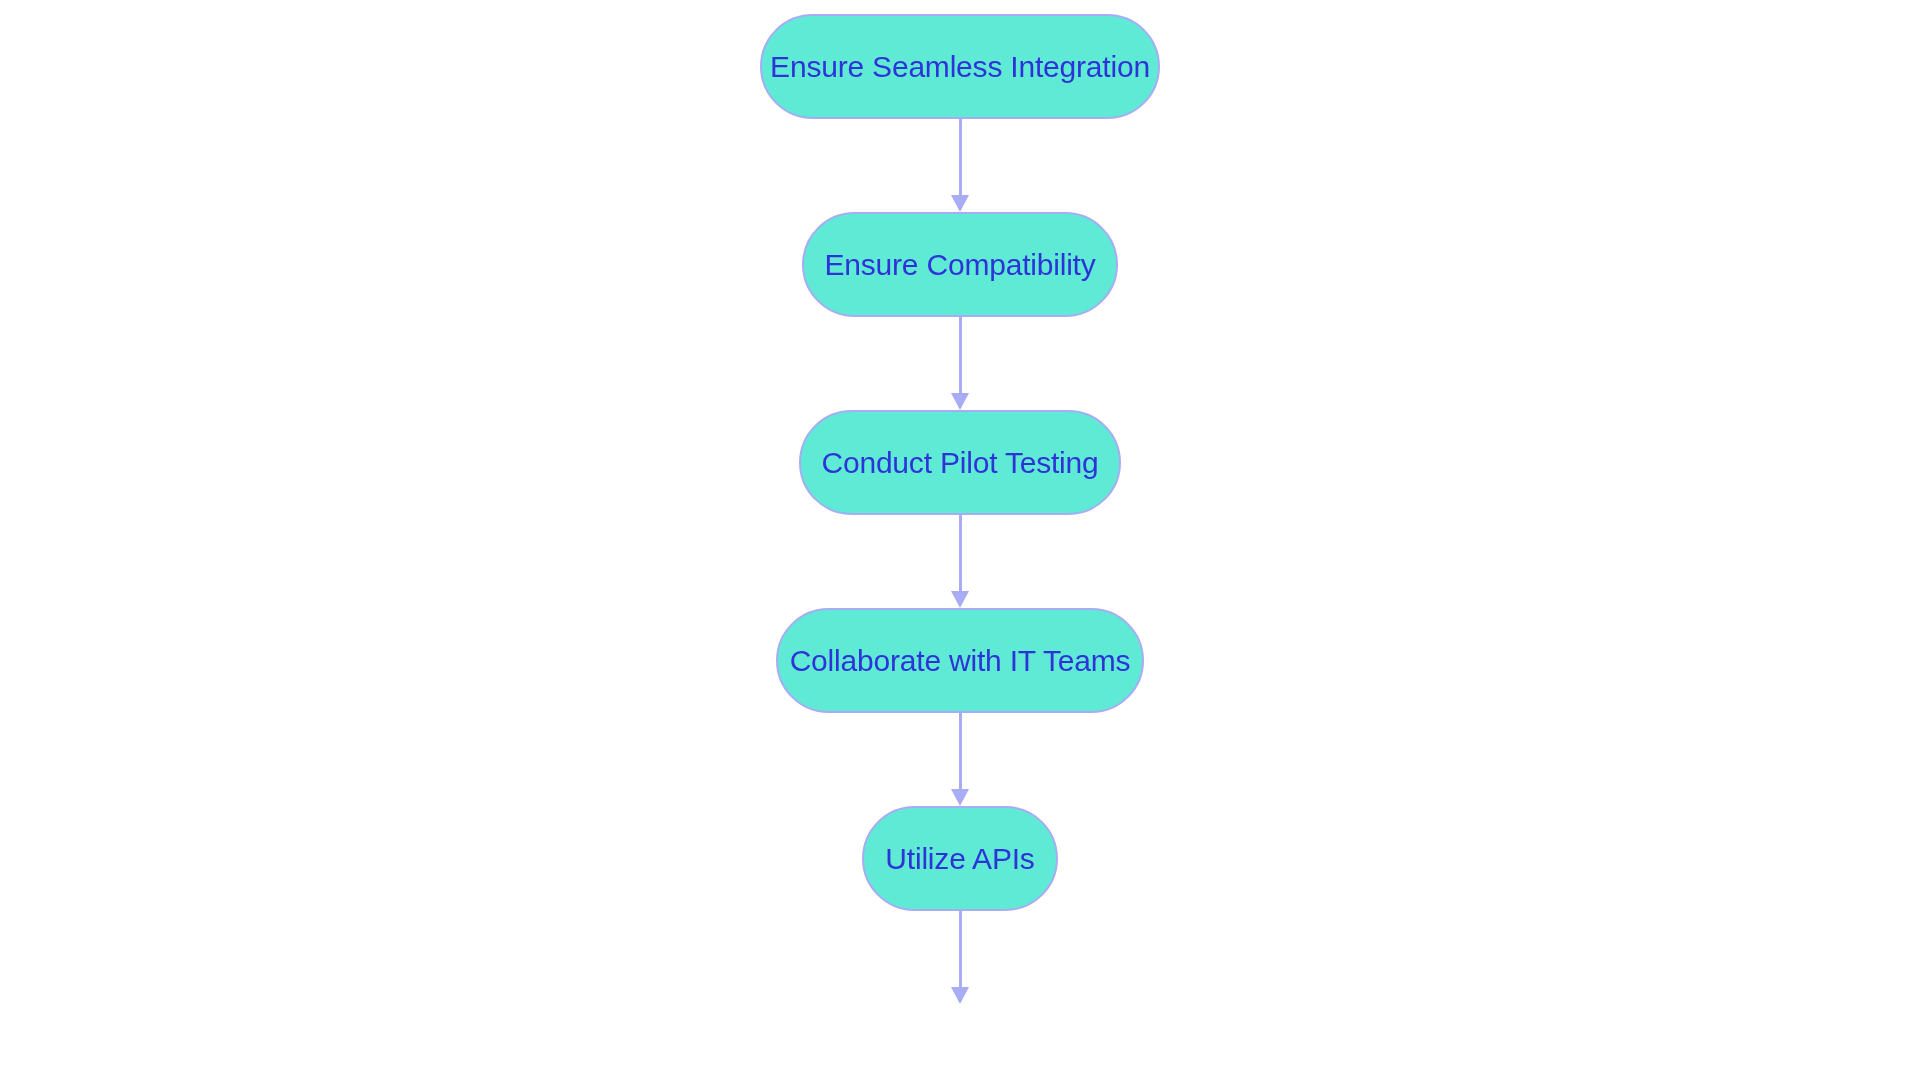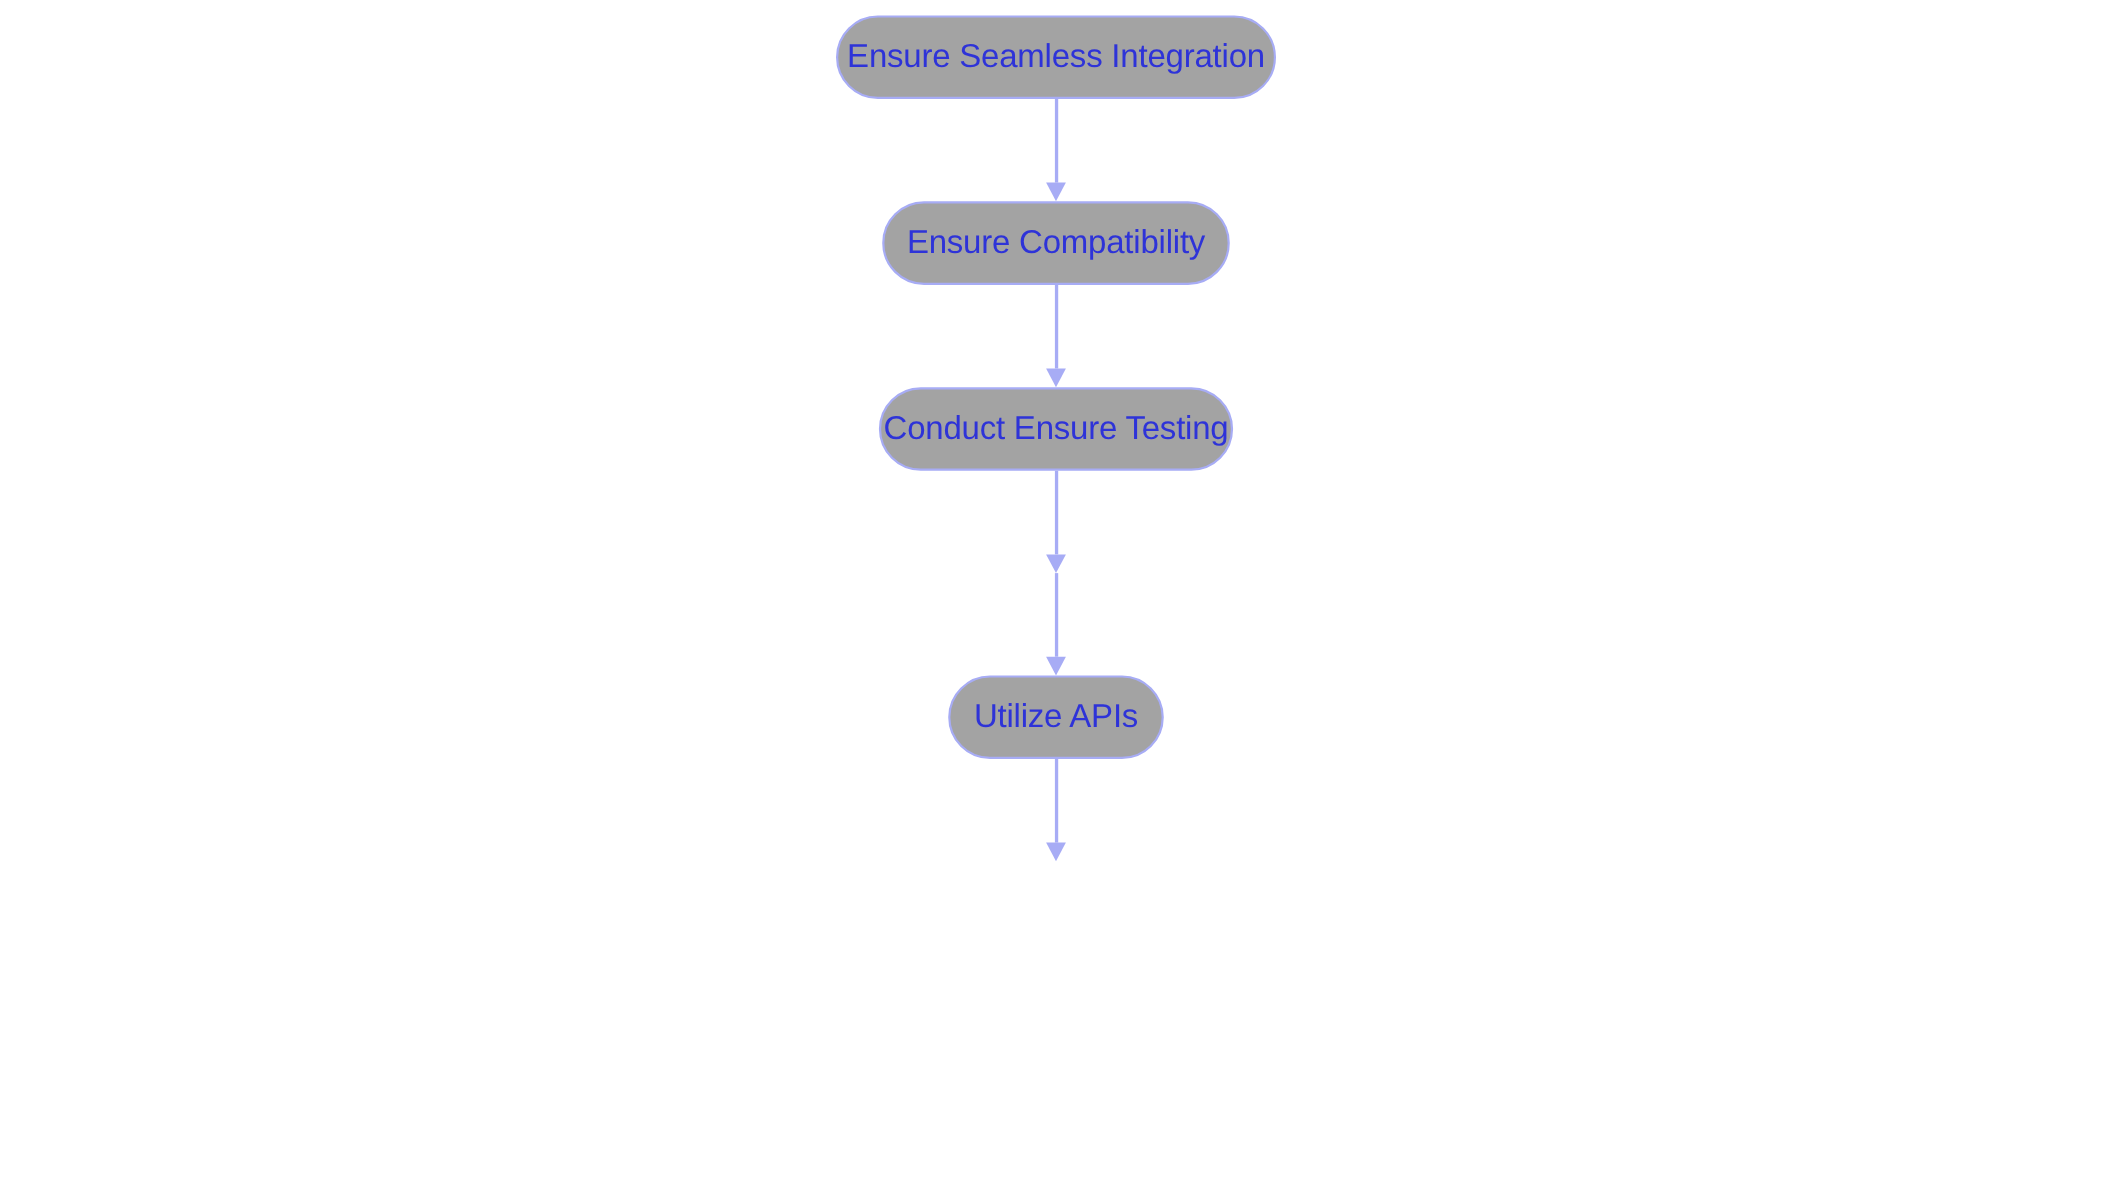--- a/index.html
+++ b/index.html
@@ -27,23 +27,23 @@
     top: 0;
     width: 1920px;
     height: 1083px;
     display: flex;
     flex-direction: column;
     align-items: center;
   }
 
   .node {
     box-sizing: border-box;
-    height: 76px;
+    height: 105px;
     border: 2px solid #a7acf5;
-    background: #a3a3a3;
+    background: #5eead4;
     border-radius: 999px;
     display: flex;
     align-items: center;
     justify-content: center;
     padding: 0 38px;
     flex: 0 0 auto;
   }
 
   .node-label {
     color: #2e33d8;
@@ -114,28 +114,31 @@
     <div class="node w-2">
       <span class="node-label">Ensure Compatibility</span>
     </div>
 
     <div class="connector">
       <div class="connector-line"></div>
       <div class="connector-arrowhead"></div>
     </div>
 
     <div class="node w-3">
-      <span class="node-label">Conduct Ensure Testing</span>
+      <span class="node-label">Conduct Pilot Testing</span>
     </div>
 
     <div class="connector">
       <div class="connector-line"></div>
       <div class="connector-arrowhead"></div>
     </div>
 
+    <div class="node w-4">
+      <span class="node-label">Collaborate with IT Teams</span>
+    </div>
 
     <div class="connector">
       <div class="connector-line"></div>
       <div class="connector-arrowhead"></div>
     </div>
 
     <div class="node w-5">
       <span class="node-label">Utilize APIs</span>
     </div>
 

